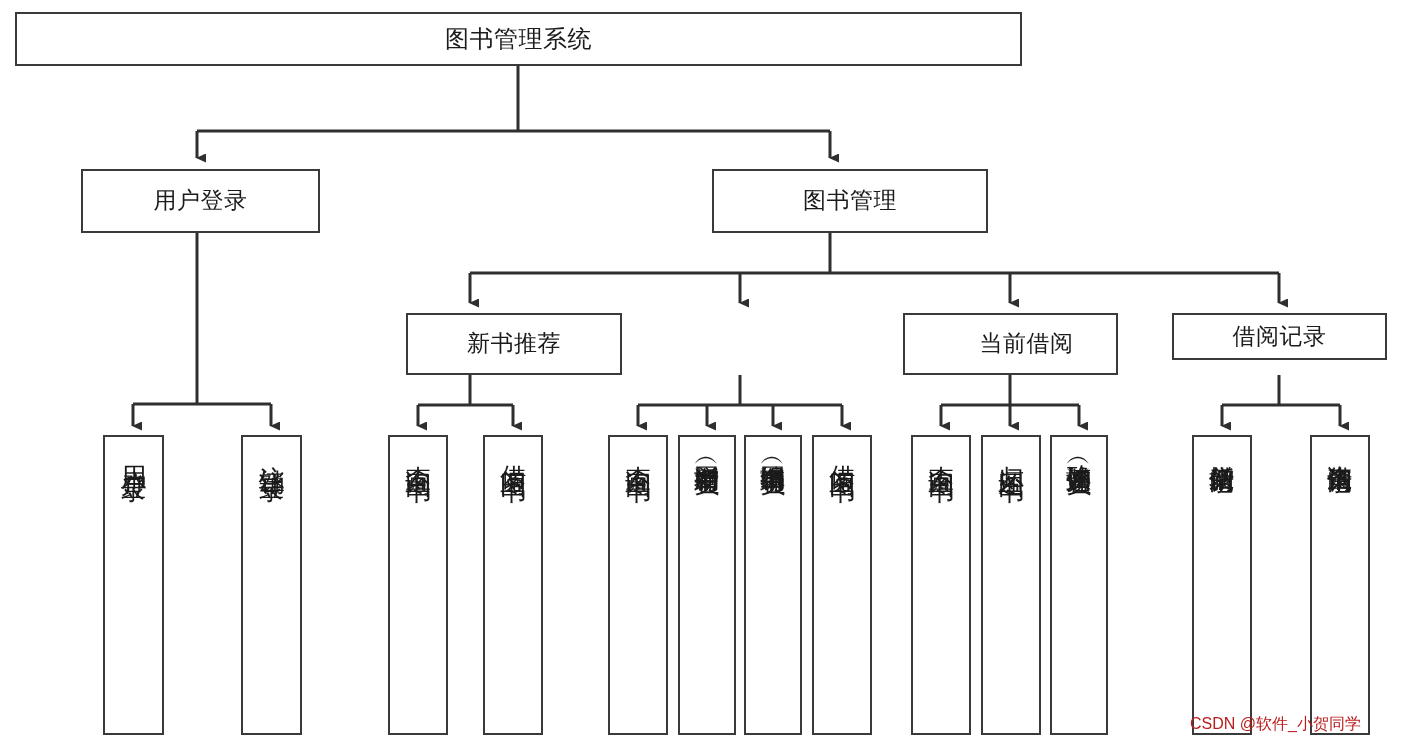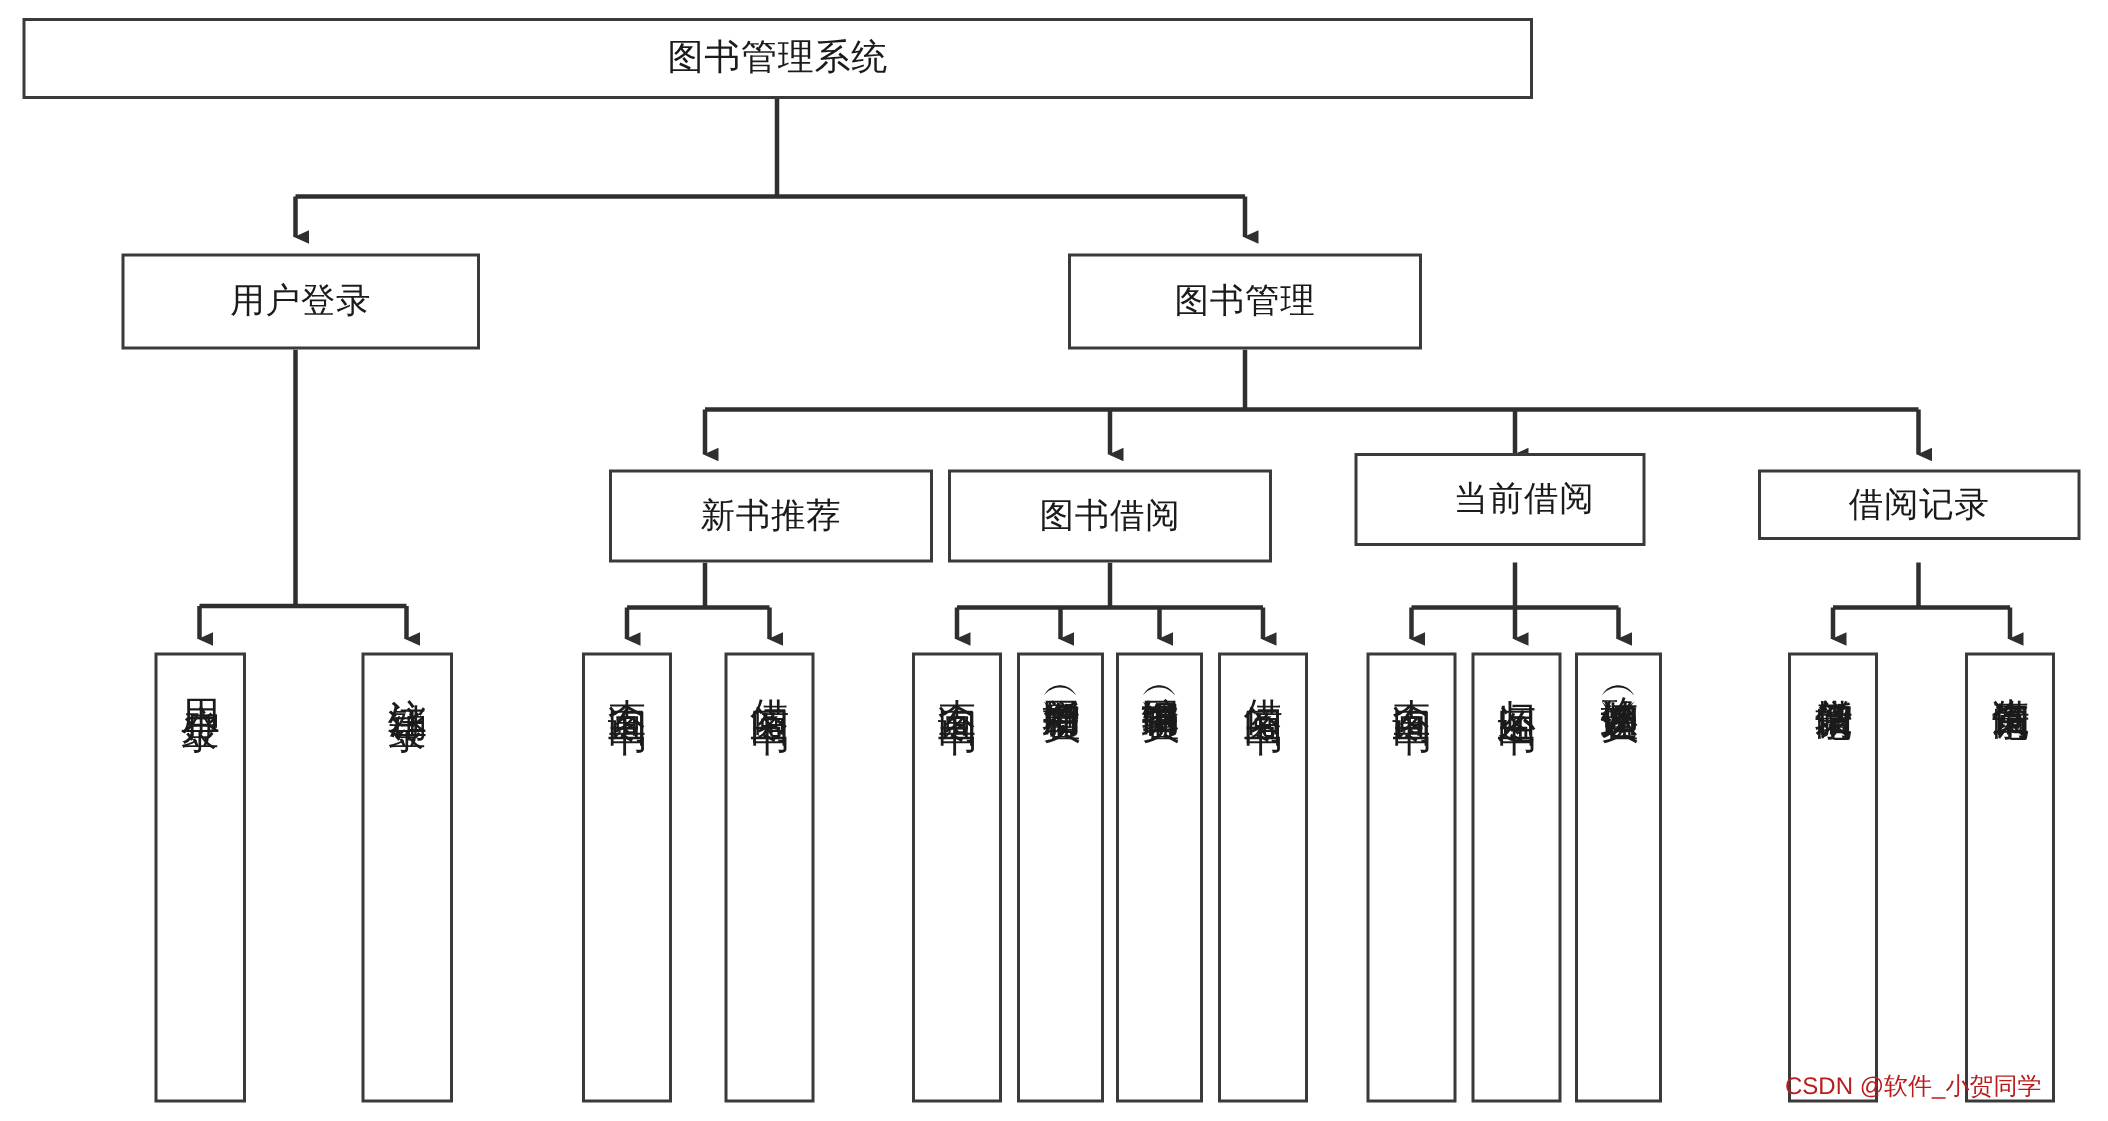--- a/index.html
+++ b/index.html
@@ -135,33 +135,30 @@
   </svg>
 
   <div class="node horiz root" style="left:15px; top:12px; width:1007px; height:54px;">
     <span class="node-label">图书管理系统</span>
   </div>
 
   <div class="node horiz" style="left:81px; top:169px; width:239px; height:64px;">
     <span class="node-label">用户登录</span>
   </div>
 
-  <div class="node horiz" style="left:712px; top:169px; width:236px; height:64px;">
+  <div class="node horiz" style="left:712px; top:169px; width:276px; height:64px;">
     <span class="node-label">图书管理</span>
   </div>
 
   <div class="node horiz" style="left:362px; top:313px; width:216px; height:62px;margin-left:44px;">
     <span class="node-label">新书推荐</span>
   </div>
 
-  <div class="node horiz" style="left:632px; top:313px; width:216px; height:62px;">
-    <span class="node-label">图书借阅</span>
-  </div>
-
-  <div class="node horiz" style="left:903px; top:302px; width:194px; height:62px;padding-left:32px;">
+
+  <div class="node horiz" style="left:903px; top:313px; width:215px; height:62px;padding-left:32px;">
     <span class="node-label">当前借阅</span>
   </div>
 
   <div class="node horiz" style="left:1172px; top:313px; width:215px; height:47px;">
     <span class="node-label">借阅记录</span>
   </div>
 
   <div class="node vert" style="left:103px; top:435px; width:61px; height:300px;">
     <span class="node-label">用户登录</span>
   </div>

